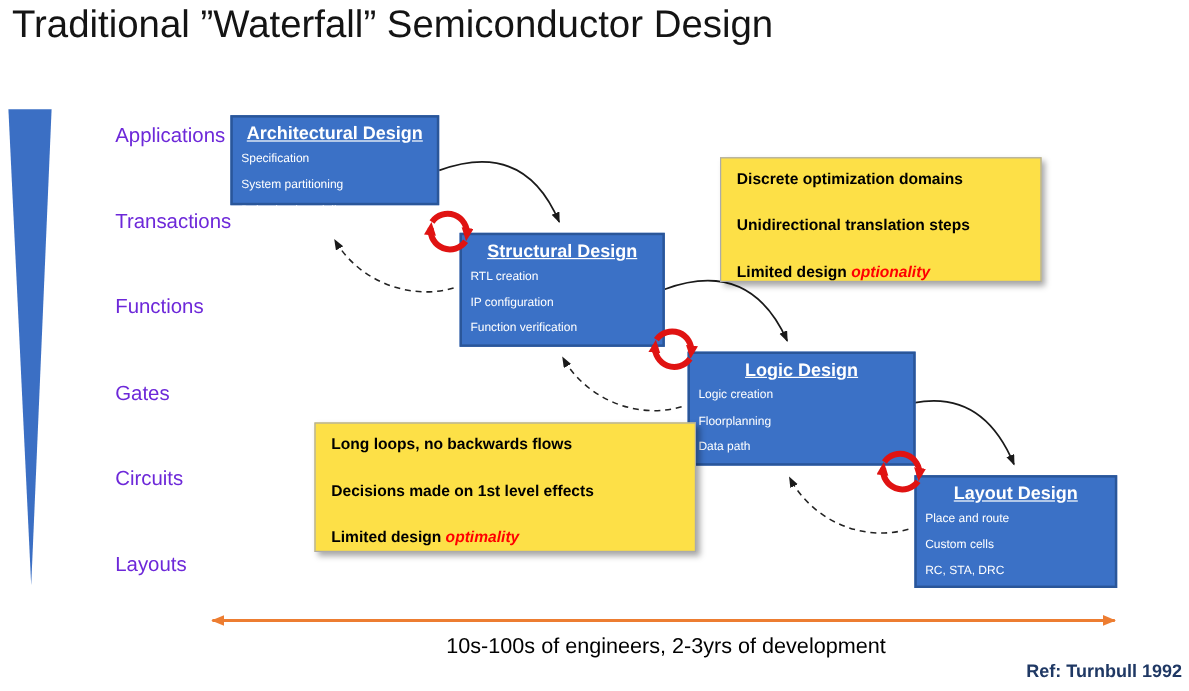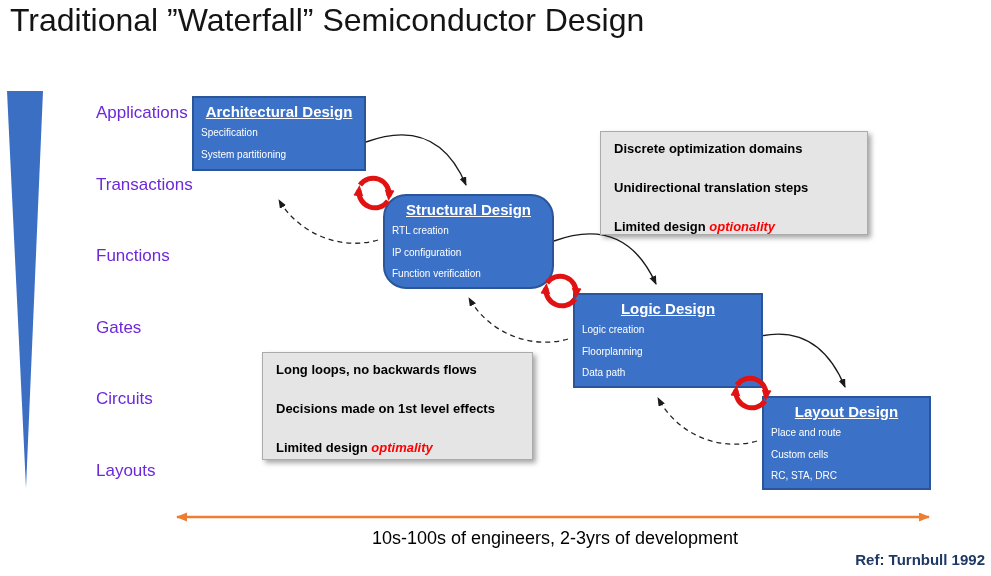--- a/index.html
+++ b/index.html
@@ -20,33 +20,33 @@
   .stage{
     position:absolute;background:#3B71C6;border:2px solid #2A5699;box-sizing:border-box;
     color:#fff;padding:3px 7px 4px 7px;z-index:2;
   }
   .stage .stage-title{
     margin:0;font-size:15px;font-weight:600;text-align:center;
     text-decoration:underline;line-height:21px;white-space:nowrap;
   }
   .stage .item{font-size:10px;font-weight:400;line-height:21.5px;white-space:nowrap;}
   .stage1{left:192px;top:96px;width:174px;height:75px;}
-  .stage2{left:383px;top:194px;width:171px;height:95px;border-radius:23px;}
+  .stage2{left:383px;top:194px;width:171px;height:95px;}
   .stage3{left:573px;top:293px;width:190px;height:95px;}
   .stage4{left:762px;top:396px;width:169px;height:94px;}
   .note{
-    position:absolute;background:#e5e5e5;border:1px solid #ABABAB;box-sizing:border-box;
+    position:absolute;background:#fde047;border:1px solid #ABABAB;box-sizing:border-box;
     box-shadow:3px 3px 5px rgba(0,0,0,0.35);color:#000;font-size:13px;font-weight:bold;
     padding:9px 13px;z-index:2;
   }
   .note p{margin:0 0 24px 0;white-space:nowrap;}
   .note p:last-child{margin:0;}
   .note em{color:#FF0000;font-style:italic;font-weight:bold;margin-top:23px;}
   .note-a{left:600px;top:131px;width:268px;height:104px;}
-  .note-b{left:262px;top:352px;width:271px;height:108px;}
+  .note-b{left:262px;top:352px;width:318px;height:108px;}
   .caption{
     position:absolute;left:300px;top:528px;width:510px;text-align:center;
     font-size:18px;color:#000;z-index:2;white-space:nowrap;
   }
   .ref{
     position:absolute;right:6px;top:551px;font-size:15px;font-weight:bold;
     color:#1F3864;z-index:2;white-space:nowrap;
   }
 </style>
 </head>

